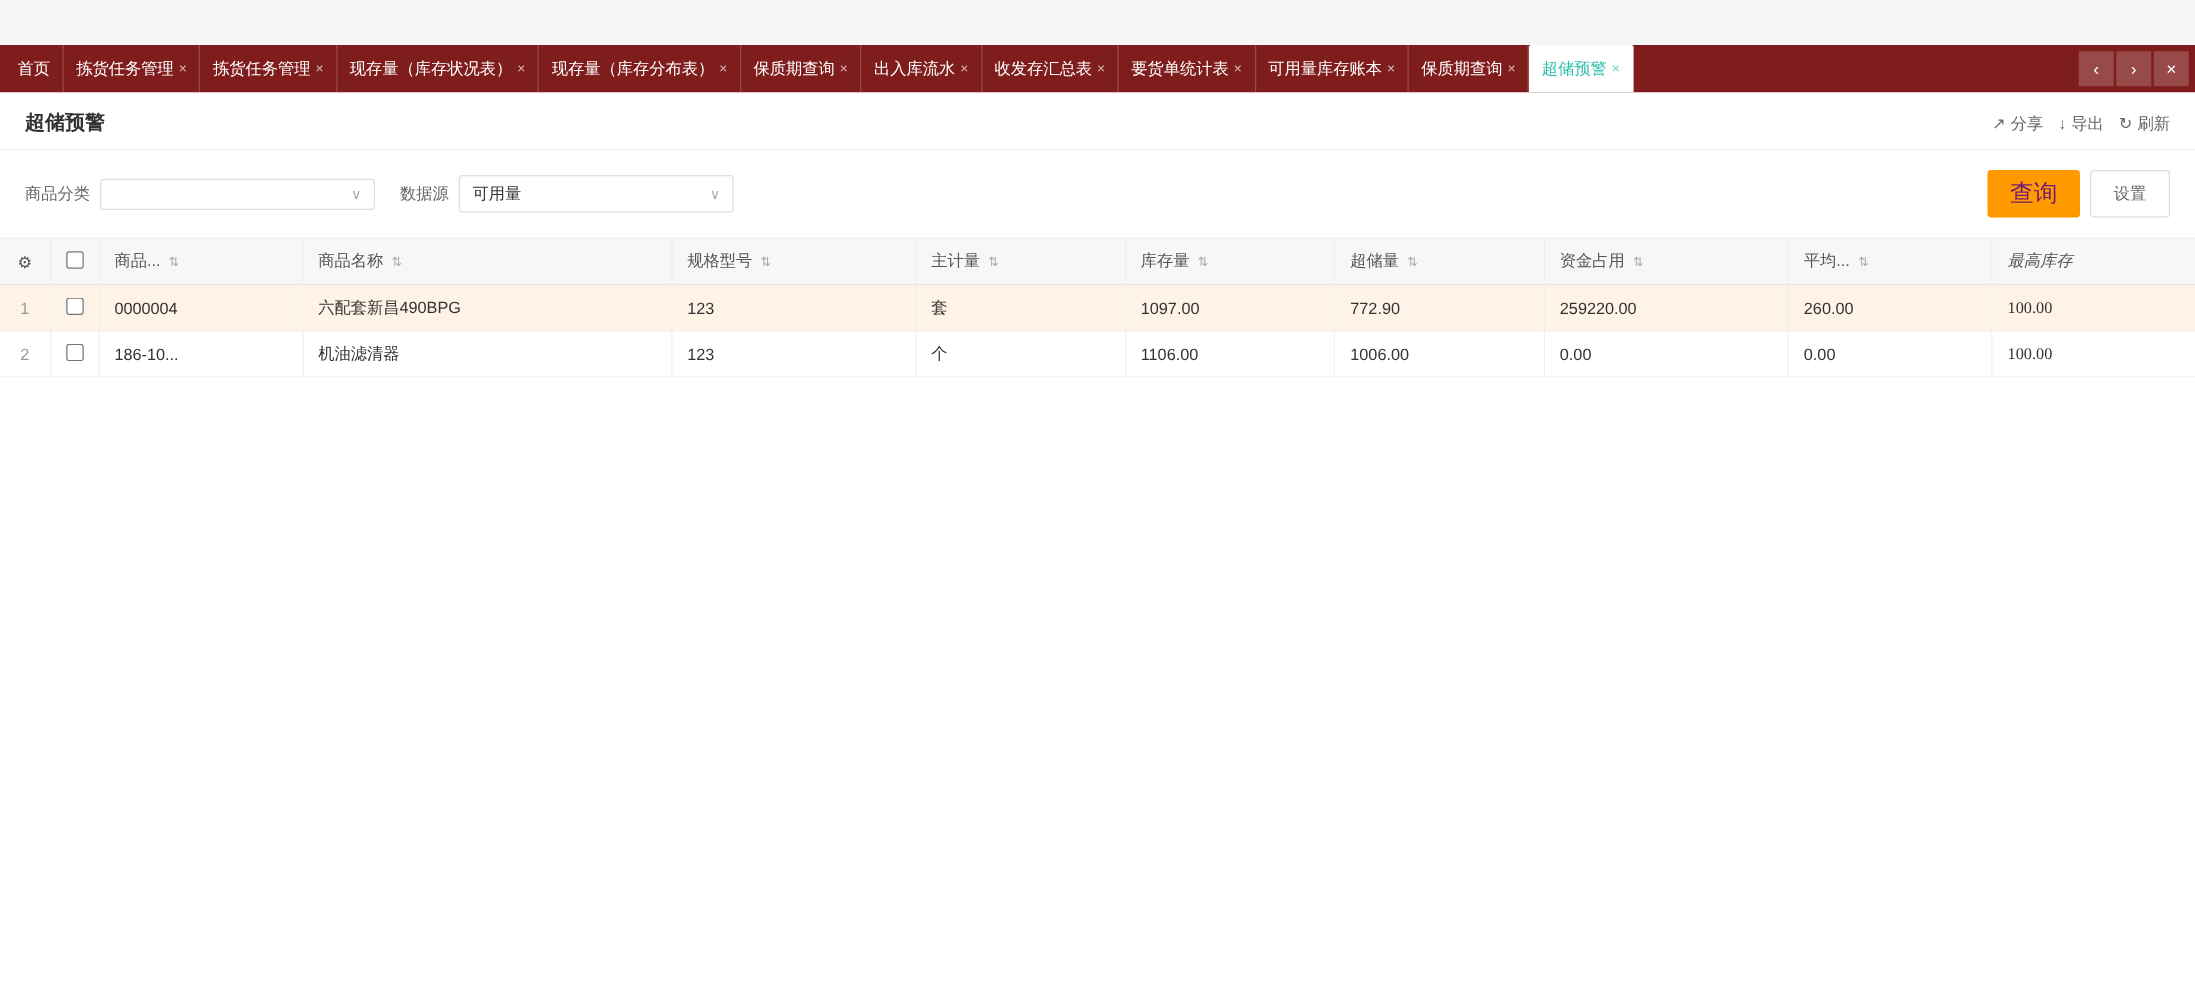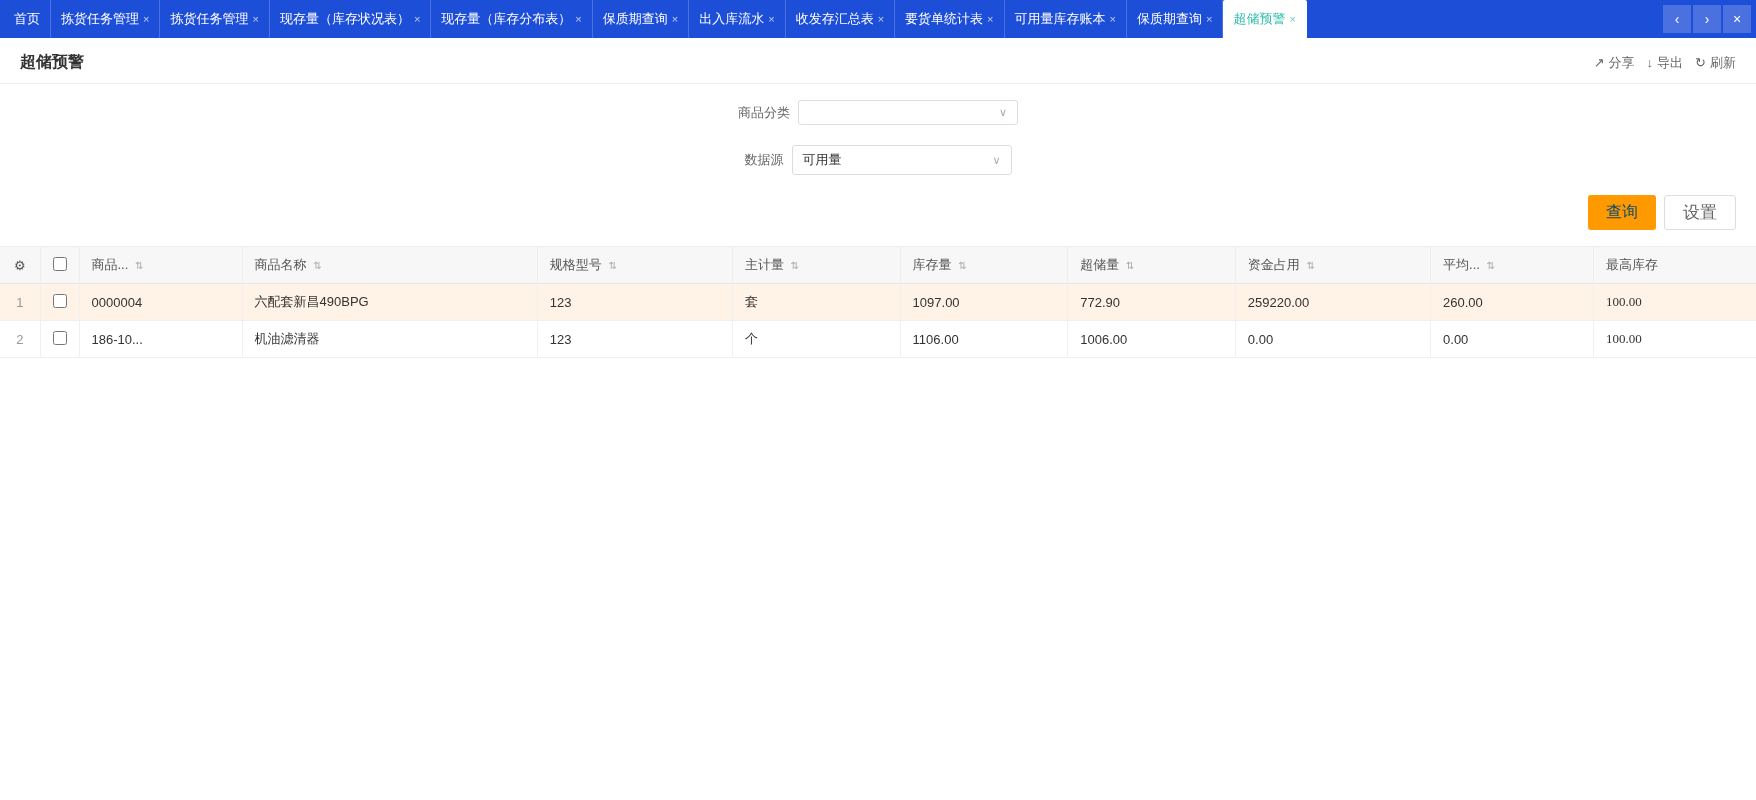--- a/index.html
+++ b/index.html
@@ -2,24 +2,25 @@
 <html><head>
   <meta charset="utf-8">
   <style>
     * { box-sizing: border-box; margin: 0; padding: 0; }
     body { font-family: "Microsoft YaHei", Arial, sans-serif; font-size: 13px; background: #f5f5f5; color: #333; }
 
     
     .topbar {
       display: flex;
       align-items: center;
-      background: #1d4ed8;
+      background: #7f1d1d;
       height: 38px;
       padding: 0 4px;
       overflow: hidden;
+      margin-top: 36px;
     }
     .topbar-tab {
       display: flex;
       align-items: center;
       padding: 0 10px;
       height: 100%;
       color: #fff;
       font-size: 13px;
       white-space: nowrap;
       cursor: pointer;
@@ -83,21 +84,20 @@
       border: none;
     }
 
     
     .filter-bar {
       display: flex;
       align-items: center;
       padding: 16px 20px;
       gap: 20px;
       border-bottom: 1px solid #eee;
-      flex-direction: column;
     }
     .filter-item {
       display: flex;
       align-items: center;
       gap: 8px;
     }
     .filter-label {
       color: #666;
       font-size: 13px;
       white-space: nowrap;
@@ -116,34 +116,34 @@
       color: #333;
     }
     .filter-select .arrow { color: #aaa; font-size: 11px; margin-left: 8px; }
     .filter-btns {
       margin-left: auto;
       display: flex;
       gap: 8px;
     }
     .btn-primary {
       background: #f90;
-      color: #0c4a6e;
+      color: #701a75;
       border: none;
       border-radius: 3px;
       padding: 6px 18px;
-      font-size: 16px;
+      font-size: 19px;
       cursor: pointer;
     }
     .btn-default {
       background: #fff;
       color: #666;
       border: 1px solid #ddd;
       border-radius: 3px;
       padding: 5px 18px;
-      font-size: 17px;
+      font-size: 13px;
       cursor: pointer;
     }
 
     
     .table-wrapper {
       padding: 0 0;
       overflow-x: auto;
     }
     table {
       width: 100%;
@@ -156,21 +156,21 @@
     }
     thead th {
       padding: 9px 12px;
       text-align: left;
       font-weight: normal;
       color: #555;
       border-right: 1px solid #eee;
       white-space: nowrap;
       user-select: none;
     }
-    thead th:last-child { border-right: none; }
+    thead th:last-child { border-right: none; font-style: italic; }
     thead th .sort-icon { color: #aaa; font-size: 10px; margin-left: 3px; }
     tbody tr {
       border-bottom: 1px solid #f0f0f0;
     }
     tbody tr.highlighted { background: #fff3e8; }
     tbody td {
       padding: 9px 12px;
       color: #333;
       border-right: 1px solid #f0f0f0;
       white-space: nowrap;

